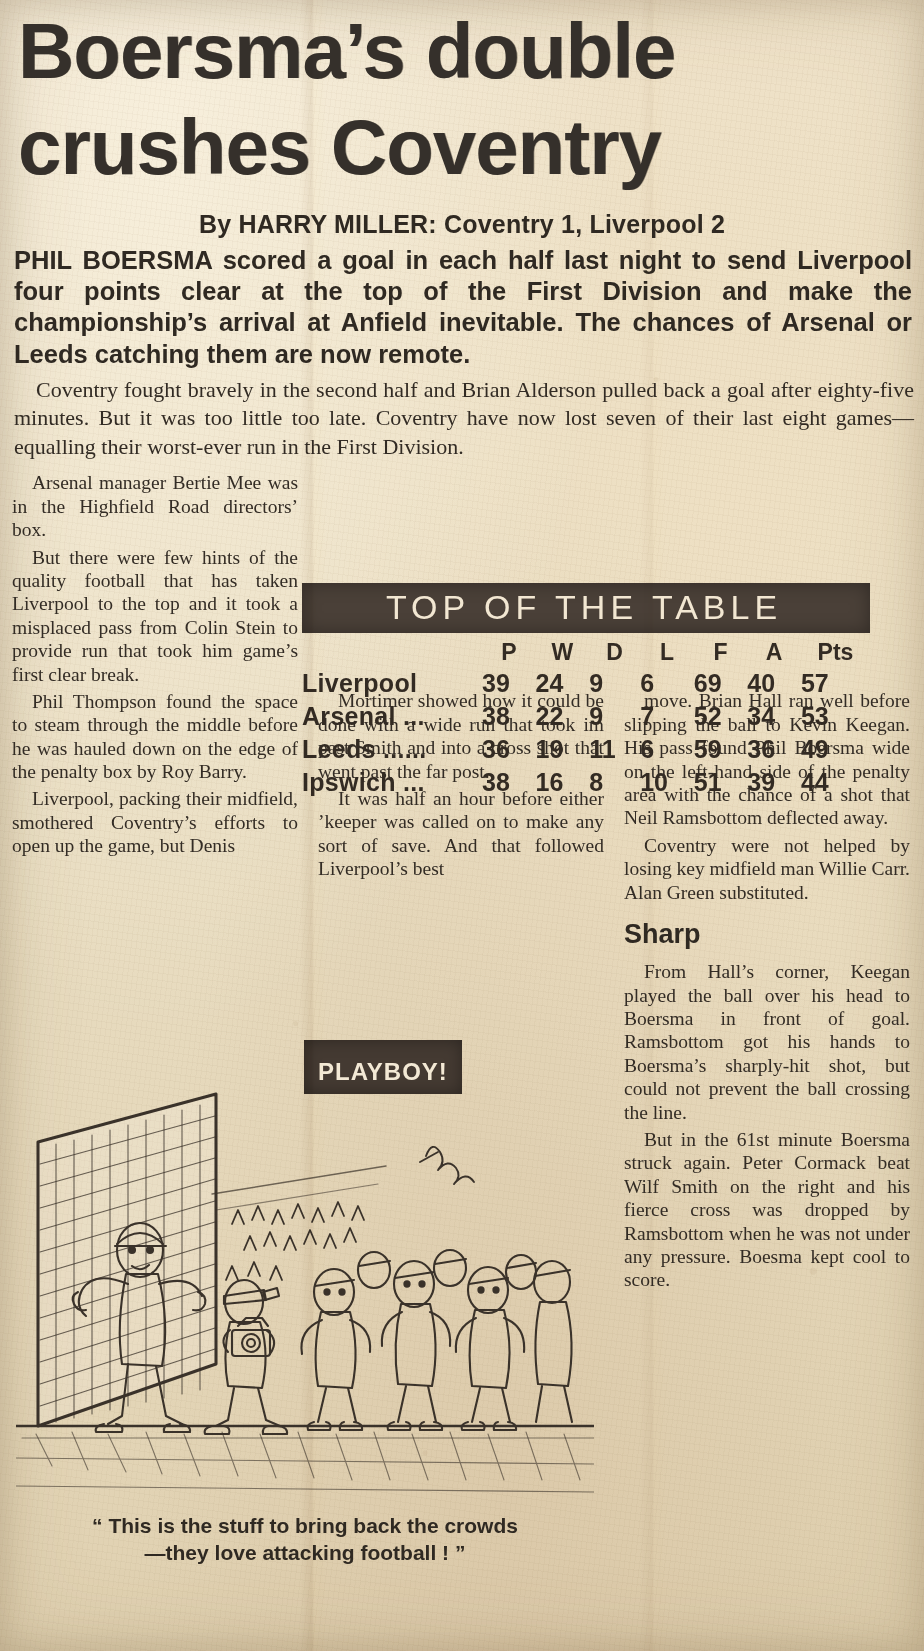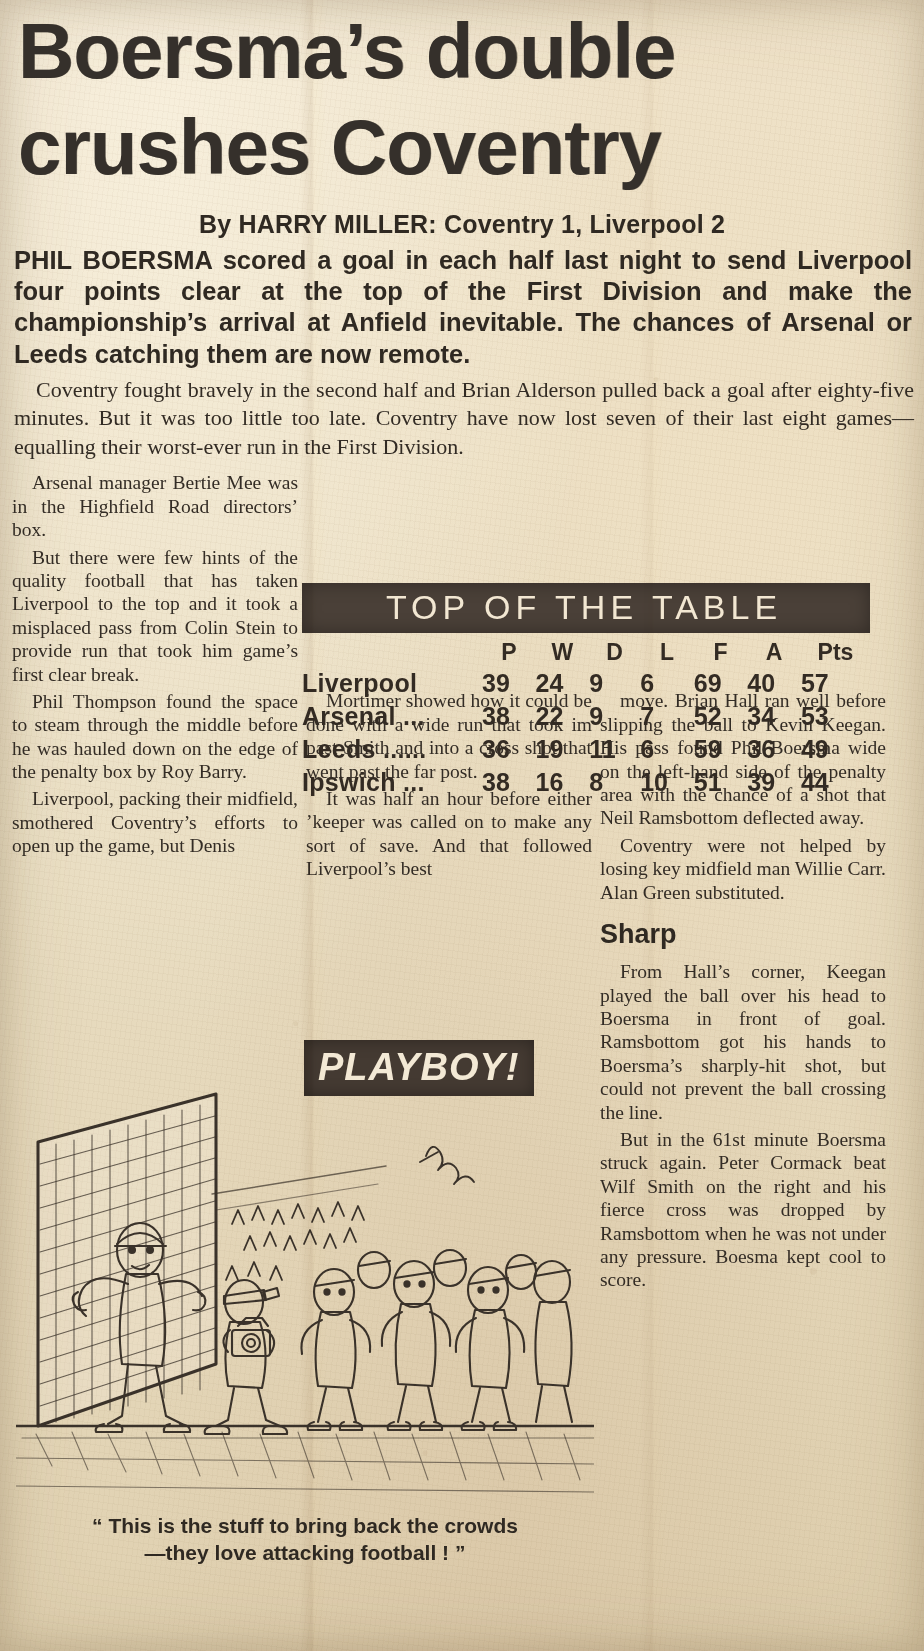--- a/index.html
+++ b/index.html
@@ -91,21 +91,21 @@
     line-height: 1.30;
     text-align: justify;
     padding: 6px 10px 0 14px;
     color: #322b24;
   }
   .standfirst .indent { padding-left: 22px; }
 
   
   .cols {
     display: flex;
-    gap: 0;
+    gap: 12px;
     padding: 10px 16px 0 12px;
     align-items: flex-start;
   }
   .col { width: 286px; flex: 0 0 286px; }
   .col.c2 { margin-left: 8px; }
   .col.c3 { margin-left: 8px; }
 
   .body-text {
     font-family: "Liberation Serif", "DejaVu Serif", serif;
     font-size: 19.5px;
@@ -163,27 +163,26 @@
     width: 578px;
   }
   .playboy-badge {
     position: absolute;
     left: 288px;
     top: 6px;
     background: #443a32;
     color: #f3e9d5;
     font-family: "Liberation Sans", "DejaVu Sans", sans-serif;
     font-weight: bold;
-    font-size: 38px;
+    font-size: 24px;
     letter-spacing: 1px;
-    padding: 8px 14px 10px 14px;
+    padding: 20px 14px 10px 14px;
     line-height: 1;
     box-shadow: inset 0 0 16px rgba(0,0,0,0.35);
     z-index: 4;
-    font-style: italic;
   }
   .cartoon-svg { display: block; width: 578px; height: 470px; }
   .caption {
     font-family: "Liberation Sans", "DejaVu Sans", sans-serif;
     font-weight: bold;
     font-size: 21px;
     line-height: 1.3;
     text-align: center;
     color: #2f2922;
     padding: 8px 10px 0 10px;

